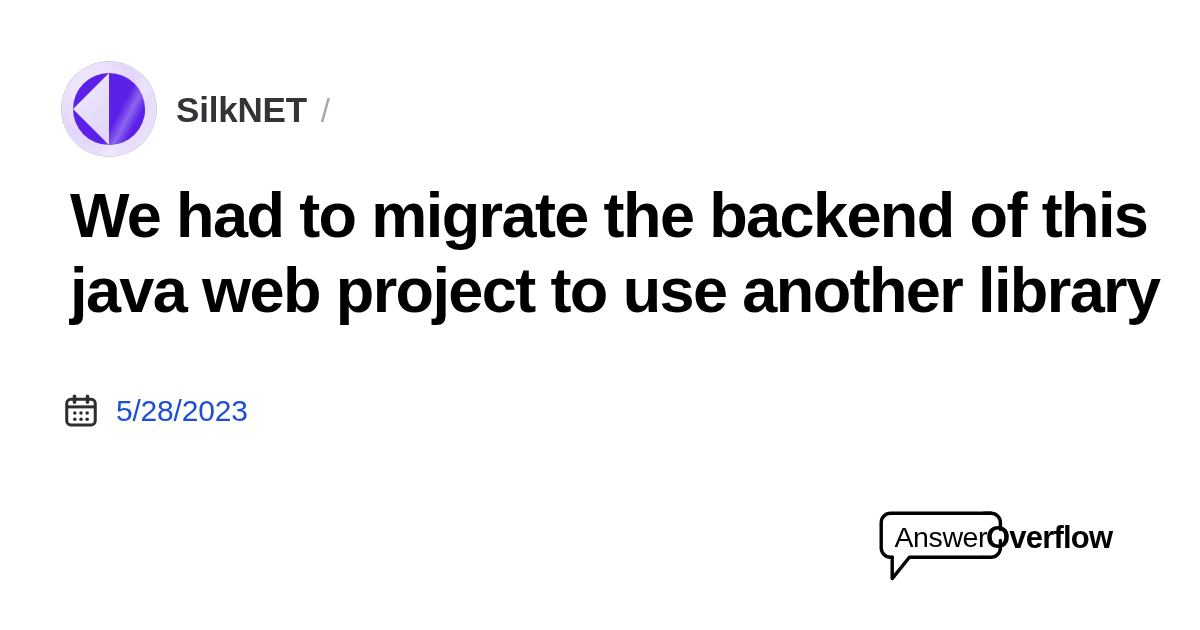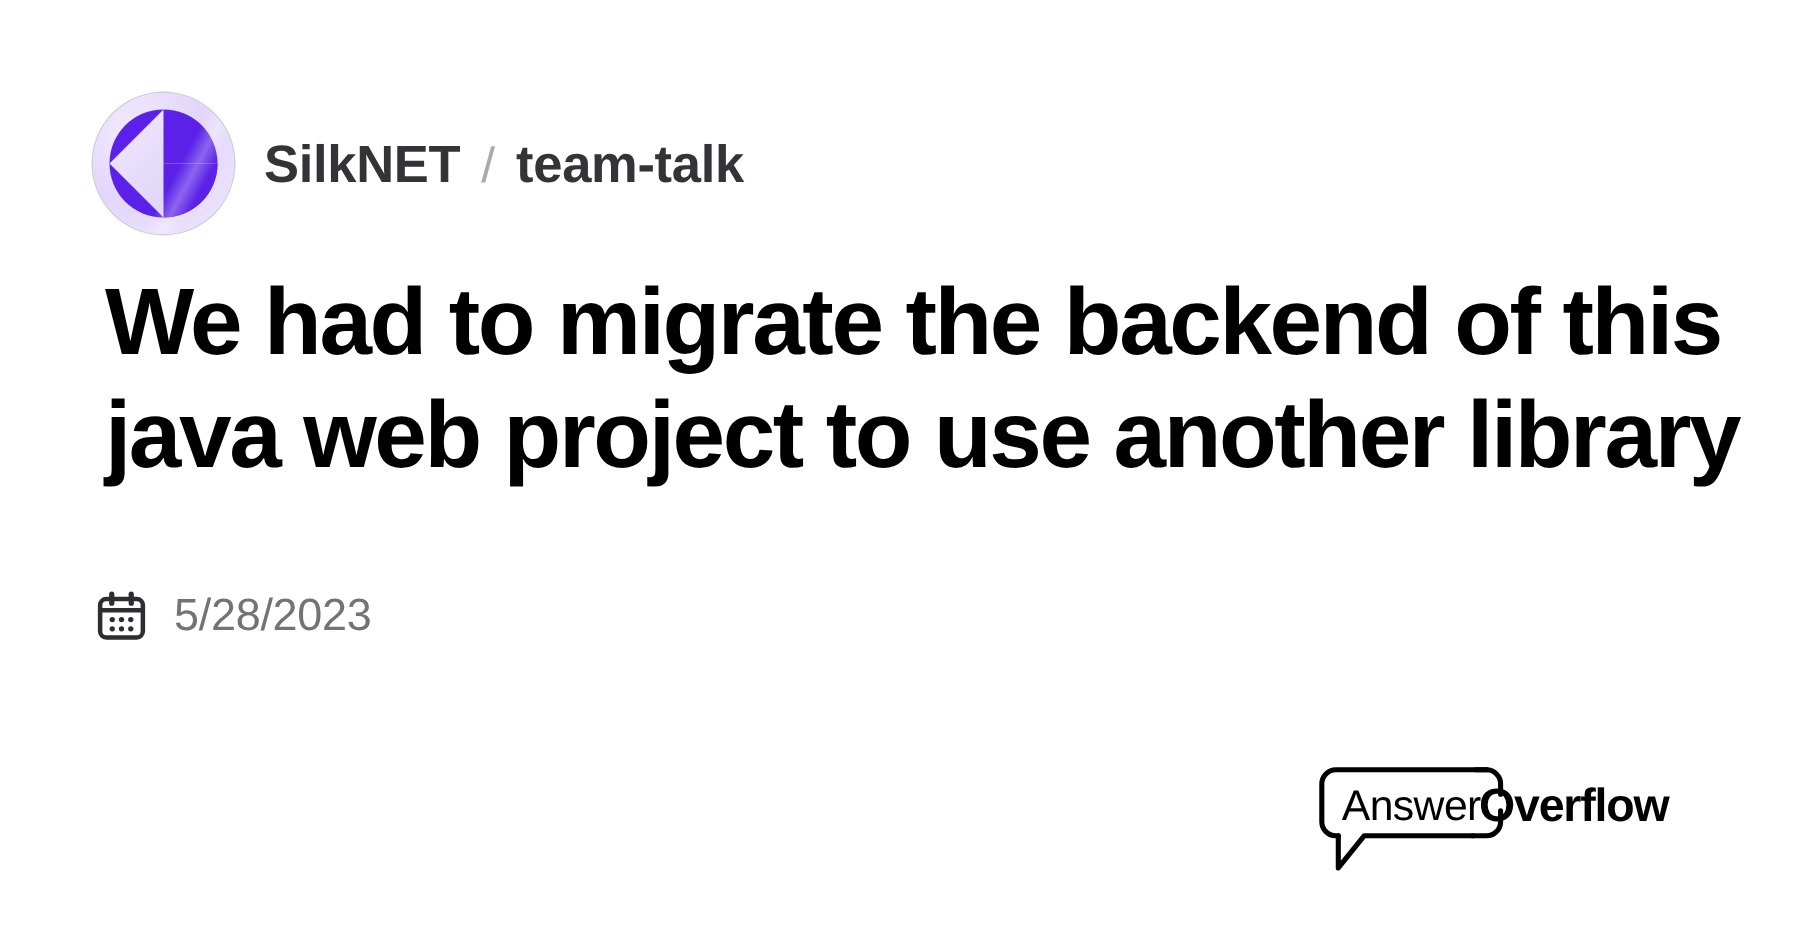--- a/index.html
+++ b/index.html
@@ -112,21 +112,21 @@
     display: flex;
     align-items: center;
     gap: 16px;
   }
 
   .cal-icon { display: block; flex: none; }
 
   .date-text {
     font-size: 30px;
     font-weight: 500;
-    color: #737373;
+    color: #1d4ed8;
     letter-spacing: -0.2px;
     line-height: 1;
     text-align: right;
   }
 
   
   .ao-logo {
     position: absolute;
     right: 82px;
     bottom: 46px;
@@ -161,21 +161,20 @@
 
           <path d="M 47 47 L 83 47 A 36 36 0 0 1 47 83 Z" fill="#5b21e8"></path>
         </g>
       </svg>
       <div class="avatar-sheen"></div>
     </div>
 
     <div class="crumbs">
       <span class="crumb-server">SilkNET</span>
       <span class="crumb-sep">/</span>
-      <span class="crumb-channel">team-talk</span>
     </div>
   </div>
 
   <h1 class="title">We had to migrate the backend of this java web project to use another library</h1>
 
   <div class="date-row">
     <svg class="cal-icon" width="38" height="38" viewBox="0 0 24 24">
       <rect x="3" y="4.6" width="18" height="16.2" rx="2.6" fill="none" stroke="#2d2d32" stroke-width="1.9"></rect>
       <path d="M3.6 9.4 H20.4" fill="none" stroke="#2d2d32" stroke-width="1.9"></path>
       <path d="M7.9 2.6 V6.4" fill="none" stroke="#2d2d32" stroke-width="2.2" stroke-linecap="round"></path>

